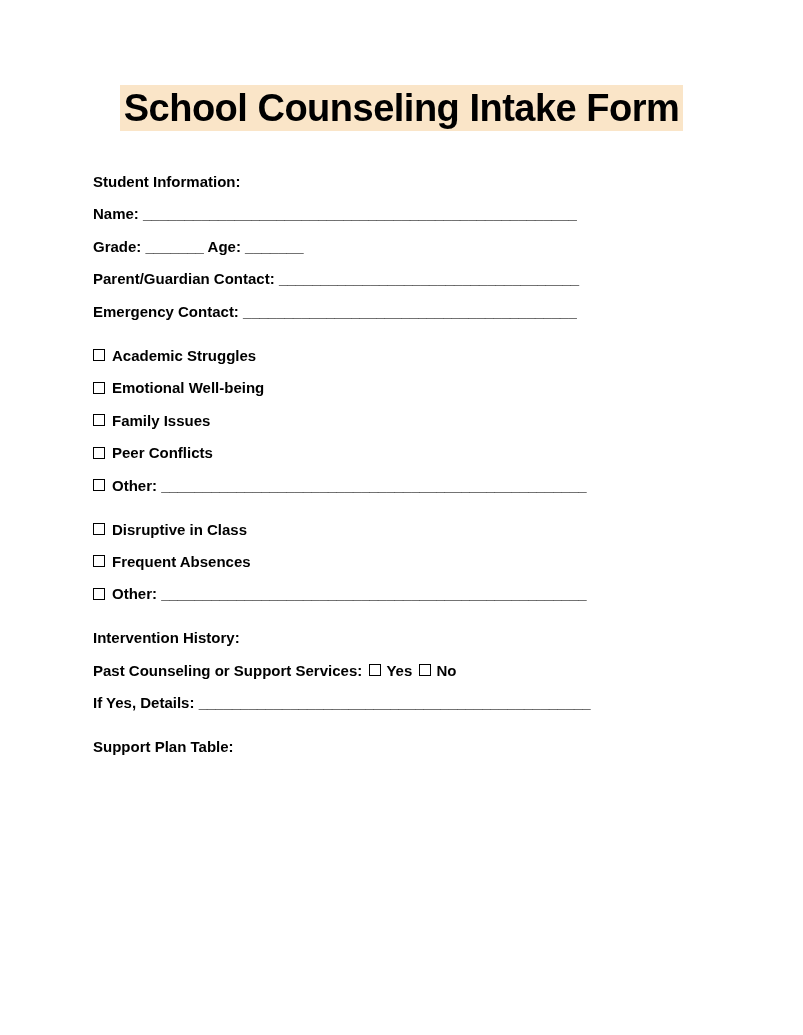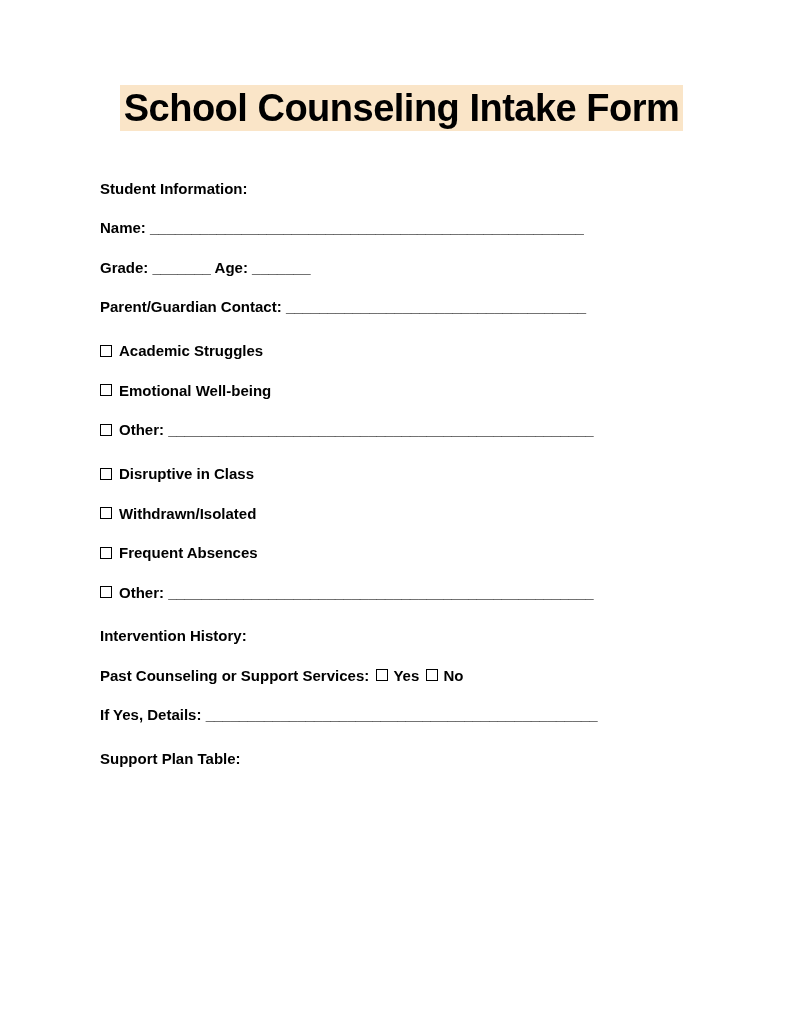--- a/index.html
+++ b/index.html
@@ -36,21 +36,21 @@
   .content {
     position: absolute;
     left: 88px;
     top: 163px;
     width: 660px;
     font-size: 15px;
     font-weight: 700;
   }
   .section { margin: 0 0 16.5px 0; }
   .line {
-    margin: 12px;
+    margin: 5px;
     line-height: 27.45px;
     white-space: nowrap;
   }
   .blank { letter-spacing: 0; }
   .cb {
     display: inline-block;
     width: 10px;
     height: 10px;
     border: 1.6px solid #000000;
     margin-right: 7px;
@@ -98,42 +98,49 @@
       <p class="line">
         <span>Grade:</span>
         <span class="blank">_______</span>
         <span>Age:</span>
         <span class="blank">_______</span>
       </p>
       <p class="line">
         <span>Parent/Guardian Contact:</span>
         <span class="blank">____________________________________</span>
       </p>
+      <p class="line">
+        <span>Emergency Contact:</span>
+        <span class="blank">________________________________________</span>
+      </p>
     </div>
 
     <div class="section">
       <p class="line">
         <span class="cb"></span><span>Academic Struggles</span>
       </p>
       <p class="line">
         <span class="cb"></span><span>Emotional Well-being</span>
+      </p>
+      <p class="line">
+        <span class="cb"></span><span>Family Issues</span>
+      </p>
+      <p class="line">
+        <span class="cb"></span><span>Peer Conflicts</span>
       </p>
       <p class="line">
         <span class="cb"></span><span>Other:</span>
         <span class="blank">___________________________________________________</span>
       </p>
     </div>
 
 
     <div class="section">
       <p class="line">
         <span class="cb"></span><span>Disruptive in Class</span>
-      </p>
-      <p class="line">
-        <span class="cb"></span><span>Withdrawn/Isolated</span>
       </p>
       <p class="line">
         <span class="cb"></span><span>Frequent Absences</span>
       </p>
       <p class="line">
         <span class="cb"></span><span>Other:</span>
         <span class="blank">___________________________________________________</span>
       </p>
     </div>
 

